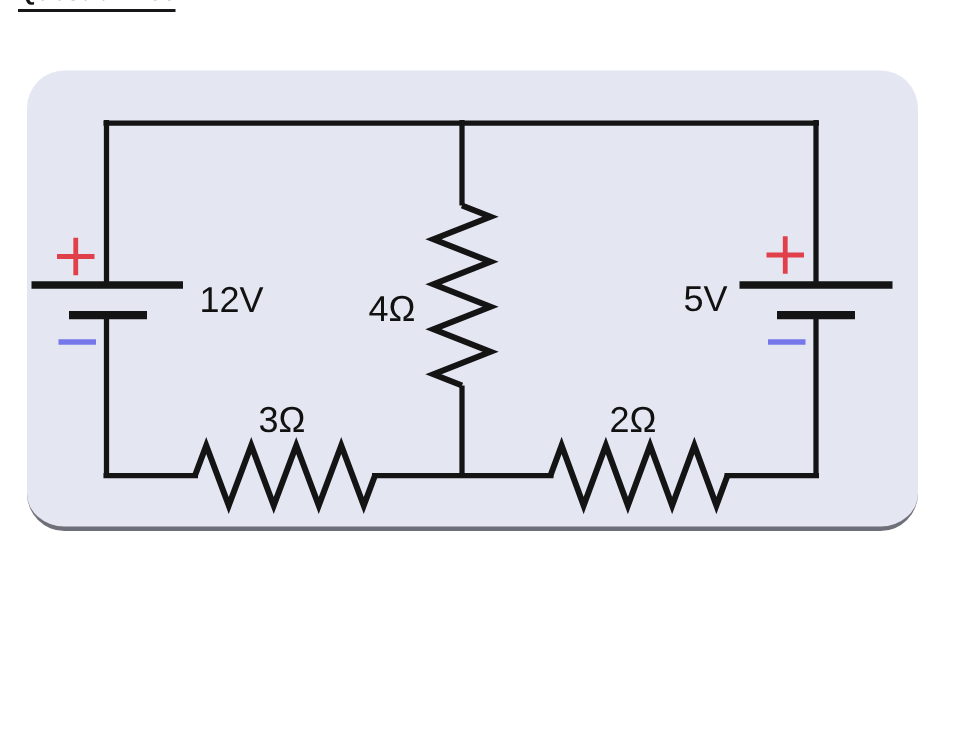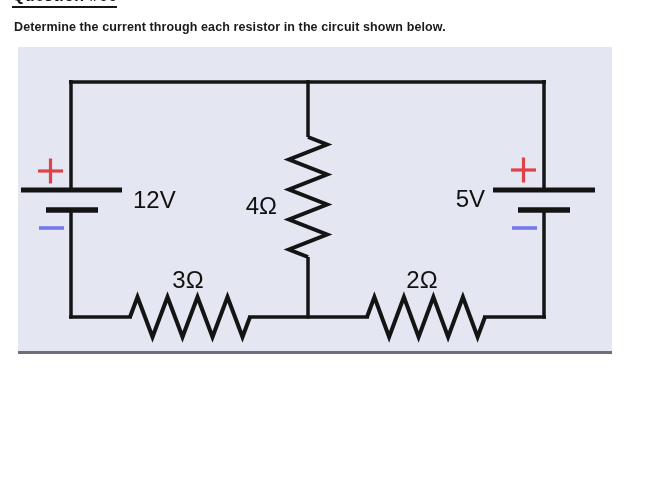--- a/index.html
+++ b/index.html
@@ -40,20 +40,21 @@
     white-space: nowrap;
   }
   .circuit-panel {
     position: absolute;
     left: 18px;
     top: 47px;
     width: 594px;
     height: 304px;
     background: #e4e6f1;
     border-bottom: 3px solid #6e6f78;
+    border-radius: 25px;
   }
   .circuit-panel svg {
     display: block;
     width: 594px;
     height: 304px;
   }
   .wire {
     stroke: #141414;
     stroke-width: 3.5;
     fill: none;
@@ -92,21 +93,20 @@
     fill: #111111;
   }
 </style>
 </head>
 <body>
 
 <div class="page">
 
   <div class="clipped-title">Question #66</div>
 
-  <div class="prompt-text">Determine the current through each resistor in the circuit shown below.</div>
 
   <div class="circuit-panel">
     <svg viewBox="0 0 594 304" xmlns="http://www.w3.org/2000/svg">
 
       <line class="wire" x1="51" y1="35" x2="528" y2="35"></line>
       <line class="wire" x1="53" y1="33" x2="53" y2="143"></line>
       <line class="wire" x1="53" y1="163" x2="53" y2="271.5"></line>
       <line class="wire" x1="526" y1="33" x2="526" y2="143"></line>
       <line class="wire" x1="526" y1="163" x2="526" y2="271.5"></line>
       <line class="wire" x1="51" y1="270" x2="114" y2="270"></line>

